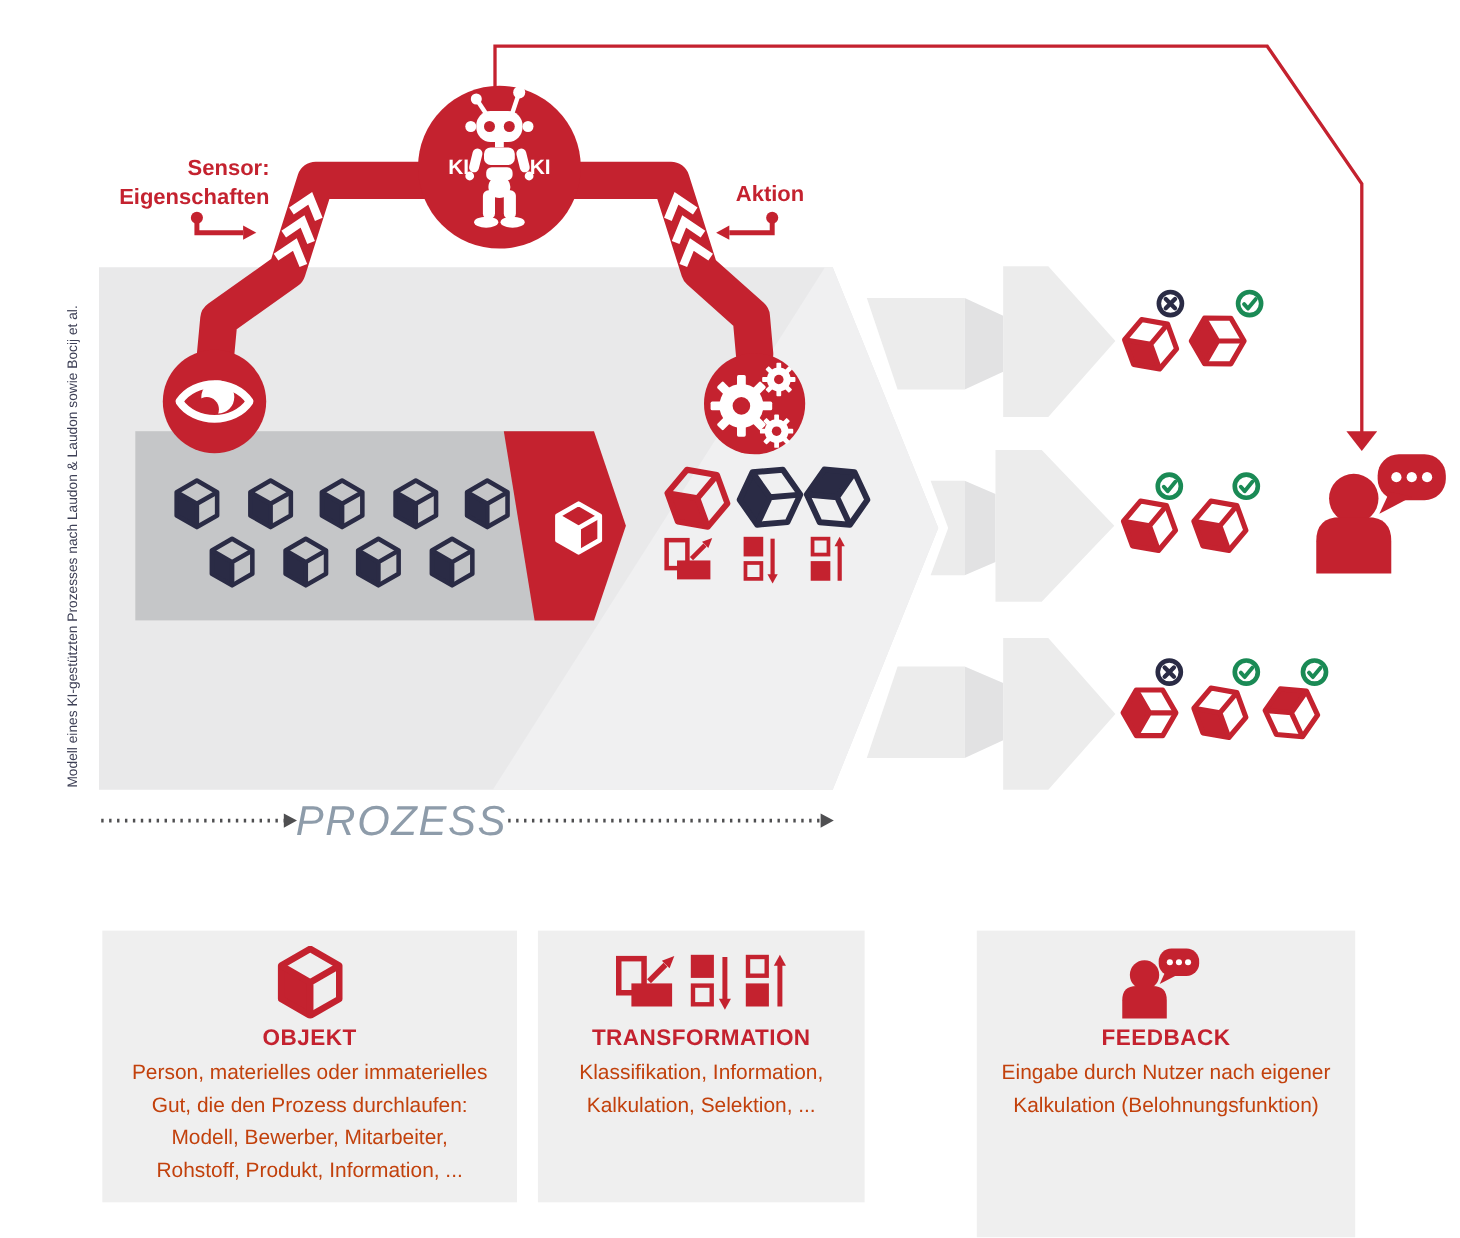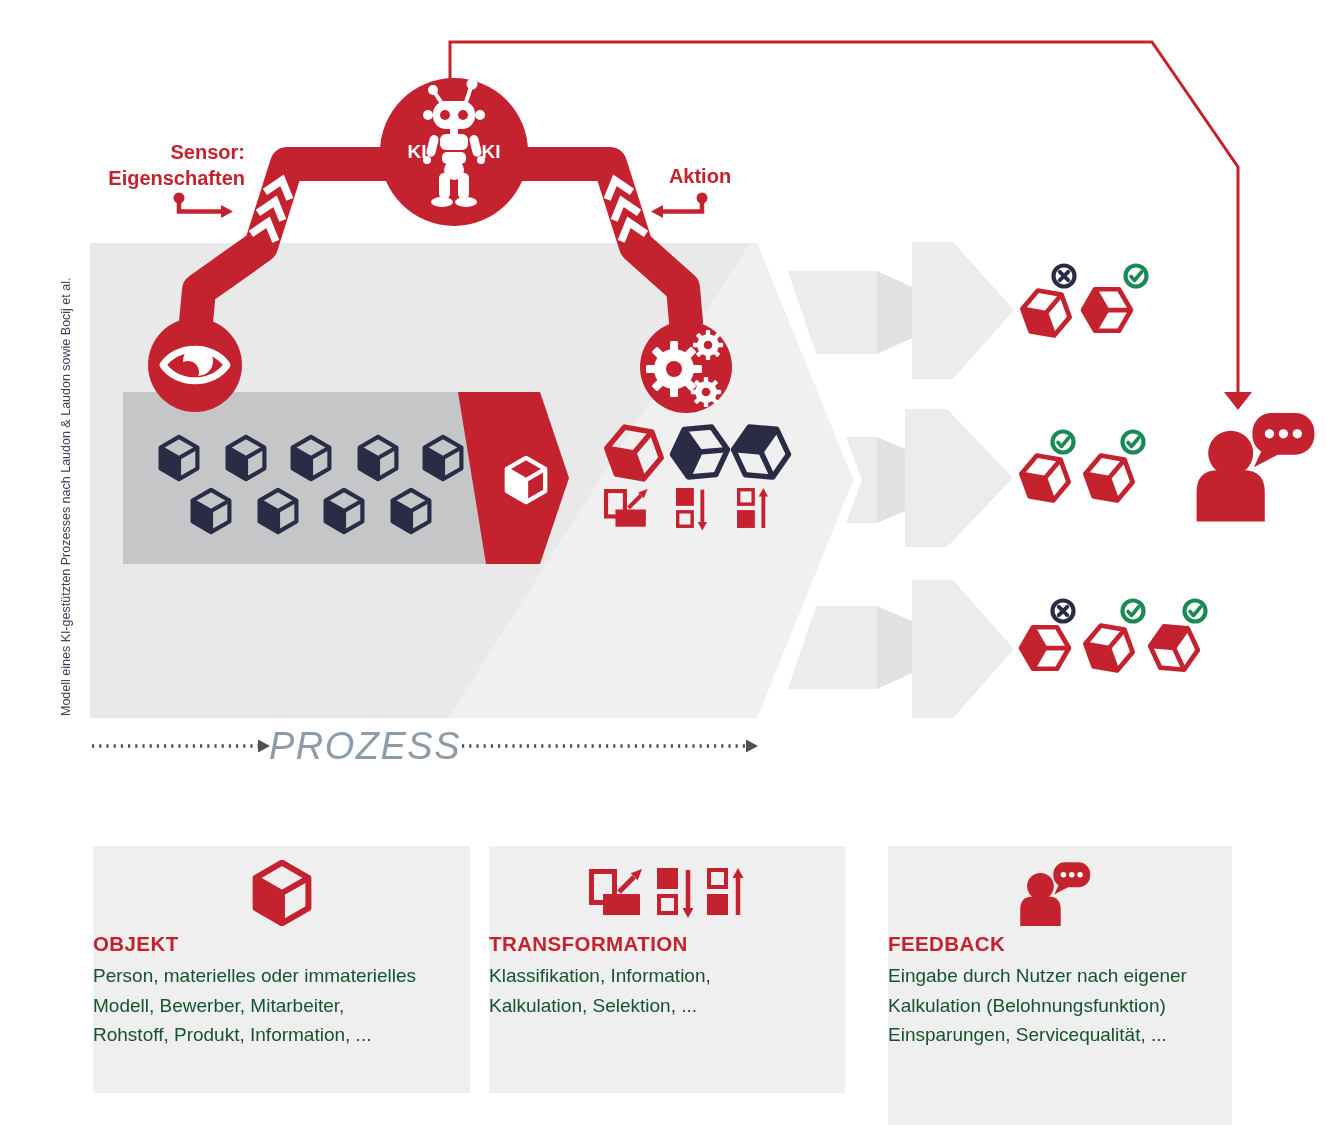--- a/index.html
+++ b/index.html
@@ -1,22 +1,22 @@
 <!DOCTYPE html>
 <html><head>
 <meta charset="utf-8">
 <style>
   html,body{margin:0;padding:0;background:#ffffff;}
   #canvas{position:relative;width:1327px;height:1125px;background:#ffffff;overflow:hidden;
           font-family:"Liberation Sans",sans-serif;}
   #diagram-svg{position:absolute;left:0;top:0;}
-  .card{position:absolute;background:#efefef;text-align:left;}
+  .card{position:absolute;background:#efefef;text-align:center;}
   .card-icon{margin-top:14px;height:66px;display:flex;align-items:center;justify-content:center;}
   .card-title{color:#c4222f;font-weight:bold;font-size:20.5px;letter-spacing:.4px;margin-top:6px;}
-  .card-line{color:#14532d;font-size:19px;line-height:29.5px;}
+  .card-line{color:#c2410c;font-size:19px;line-height:29.5px;}
   .card-body{margin-top:5px;}
   text{font-family:"Liberation Sans",sans-serif;}
 </style>
 </head>
 <body>
 
 <div id="canvas">
 
 <svg id="diagram-svg" width="1327" height="825" viewBox="0 0 1327 825">
   <defs>
@@ -240,26 +240,27 @@
 
 <div class="card" style="left:93px;top:846px;width:377px;height:247px;">
   <div class="card-icon">
     <svg width="66" height="66" viewBox="-33 -33 66 66">
       <use href="#cube-sym" transform="scale(0.66)" color="#c4222f"></use>
     </svg>
   </div>
   <div class="card-title">OBJEKT</div>
   <div class="card-body">
     <div class="card-line">Person, materielles oder immaterielles</div>
+    <div class="card-line">Gut, die den Prozess durchlaufen:</div>
     <div class="card-line">Modell, Bewerber, Mitarbeiter,</div>
     <div class="card-line">Rohstoff, Produkt, Information, ...</div>
   </div>
 </div>
 
-<div class="card" style="left:489px;top:846px;width:356px;height:247px;">
+<div class="card" style="left:489px;top:846px;width:297px;height:247px;">
   <div class="card-icon">
     <svg width="156" height="54" viewBox="0 0 156 54">
       <use href="#t-resize-sym" transform="translate(0,3)"></use>
       <use href="#t-down-sym" transform="translate(68,2)"></use>
       <use href="#t-up-sym" transform="translate(118,2)"></use>
     </svg>
   </div>
   <div class="card-title">TRANSFORMATION</div>
   <div class="card-body">
     <div class="card-line">Klassifikation, Information,</div>
@@ -270,17 +271,16 @@
 <div class="card" style="left:888px;top:846px;width:344px;height:290px;">
   <div class="card-icon">
     <svg width="100" height="66" viewBox="0 0 100 66">
       <use href="#person-sym" transform="translate(36,41) scale(0.92)"></use>
     </svg>
   </div>
   <div class="card-title">FEEDBACK</div>
   <div class="card-body">
     <div class="card-line">Eingabe durch Nutzer nach eigener</div>
     <div class="card-line">Kalkulation (Belohnungsfunktion)</div>
-    <div class="card-line">Einsparungen, Servicequalität, ...</div>
   </div>
 </div>
 
 </div>
 
 </body></html>

